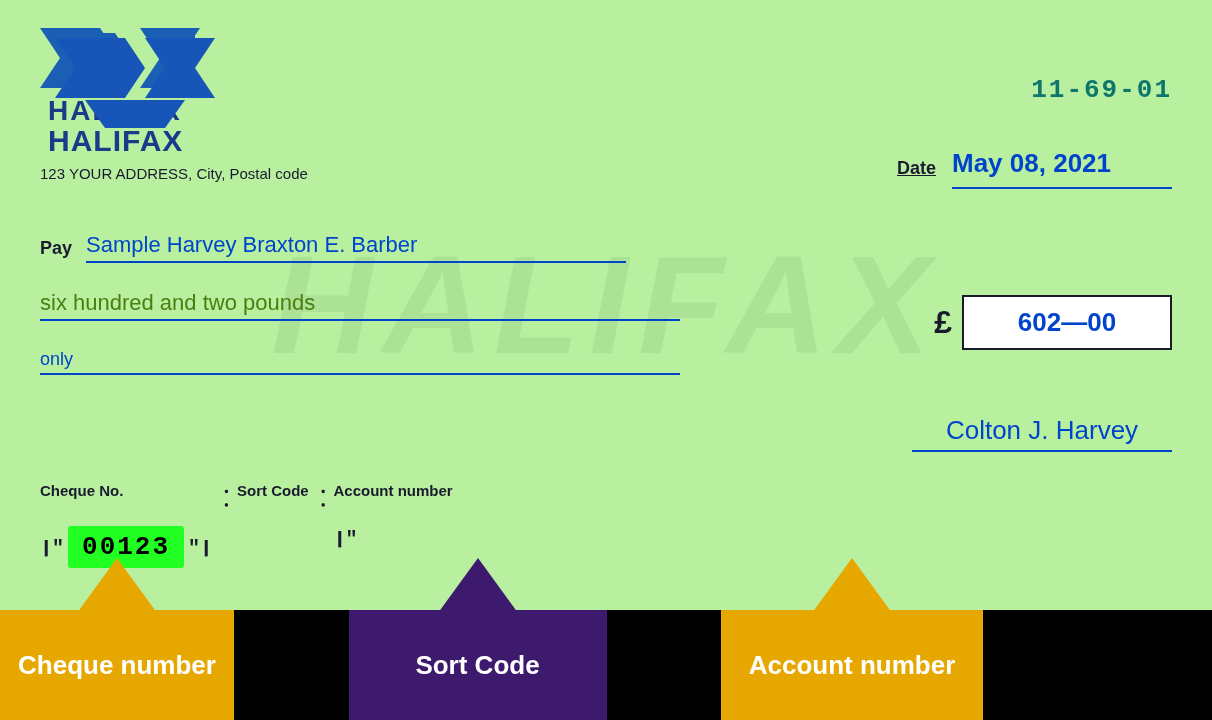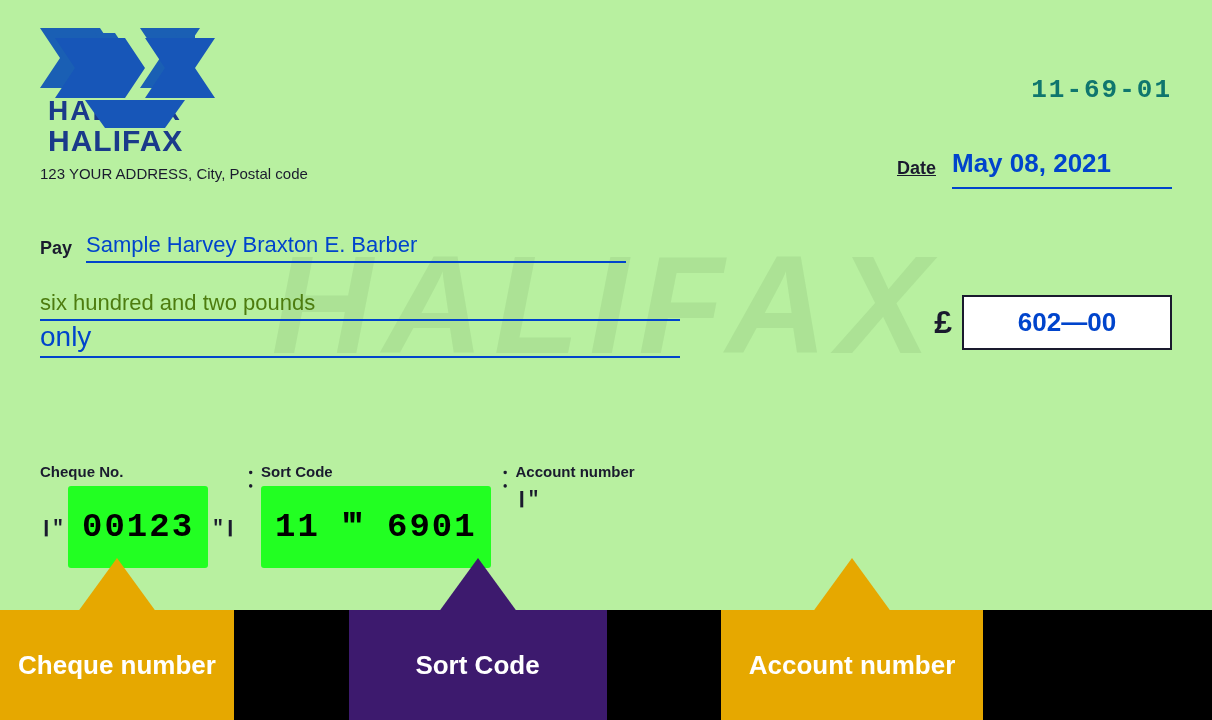--- a/index.html
+++ b/index.html
@@ -131,26 +131,27 @@
     .amount-words {
       font-size: 22px;
       color: #4d7c0f;
       font-family: 'Comic Sans MS', cursive, Arial;
       border-bottom: 2px solid #0044cc;
       min-width: 640px;
       padding-bottom: 3px;
     }
 
     .amount-words-line2 {
-      font-size: 28px;
+      font-size: 18px;
       color: #0044cc;
       font-family: 'Comic Sans MS', cursive, Arial;
       border-bottom: 2px solid #0044cc;
       min-width: 640px;
       padding-bottom: 3px;
+      margin-top: 28px;
     }
 
     
     .amount-box-area {
       position: absolute;
       top: 295px;
       right: 40px;
       display: flex;
       align-items: center;
       gap: 10px;
@@ -208,43 +209,43 @@
       display: flex;
       flex-direction: column;
       align-items: flex-start;
       margin-right: 12px;
     }
 
     .micr-label {
       font-size: 15px;
       color: #1a1a2e;
       font-weight: 600;
-      margin-bottom: 6px;
+      margin-bottom: 27px;
     }
 
     .micr-row {
       display: flex;
       align-items: center;
       gap: 4px;
     }
 
     .micr-bar {
       font-size: 20px;
       color: #1a1a2e;
       font-weight: 900;
       font-family: 'Courier New', monospace;
     }
 
     .micr-number {
       background: #22ff22;
       color: #000;
-      font-size: 34px;
+      font-size: 26px;
       font-weight: 900;
       font-family: 'Courier New', monospace;
-      padding: 22px 14px;
+      padding: 6px 14px;
       letter-spacing: 2px;
       border-radius: 3px;
     }
 
     .bottom-arrow-cheque {
       width: 0;
       height: 0;
       border-left: 40px solid transparent;
       border-right: 40px solid transparent;
       border-bottom: 55px solid #e6a800;
@@ -369,41 +370,41 @@
   <div class="amount-words-area">
     <div class="amount-words">six hundred and two pounds</div>
     <div class="amount-words-line2">only</div>
   </div>
 
   <div class="amount-box-area">
     <span class="pound-sign">£</span>
     <div class="amount-box">602—00</div>
   </div>
 
+  <div class="signature-area">
+    <div class="signature-value">Colton J. Harvey</div>
+  </div>
 
   <div class="micr-section">
 
     <div class="micr-group">
       <span class="micr-label">Cheque No.</span>
       <div class="micr-row">
         <span class="micr-bar">❙"</span>
         <span class="micr-number">00123</span>
         <span class="micr-bar">"❙</span>
       </div>
     </div>
 
     <div style="display:flex; align-items:flex-end; margin-bottom:0; padding-bottom:0; margin-right:8px;">
       <span style="font-size:22px; font-weight:900; color:#1a1a2e; padding-bottom:6px;">⁚</span>
     </div>
 
     <div class="micr-group">
       <span class="micr-label">Sort Code</span>
-      <div class="micr-row">
-        <span class="micr-number">11  ‴  6901</span>
-      </div>
     </div>
 
     <div style="display:flex; align-items:flex-end; margin-bottom:0; padding-bottom:0; margin-right:8px;">
       <span style="font-size:22px; font-weight:900; color:#1a1a2e; padding-bottom:6px;">⁚</span>
     </div>
 
     <div class="micr-group">
       <span class="micr-label">Account number</span>
       <div class="micr-row">
         <span class="micr-bar">❙"</span>

